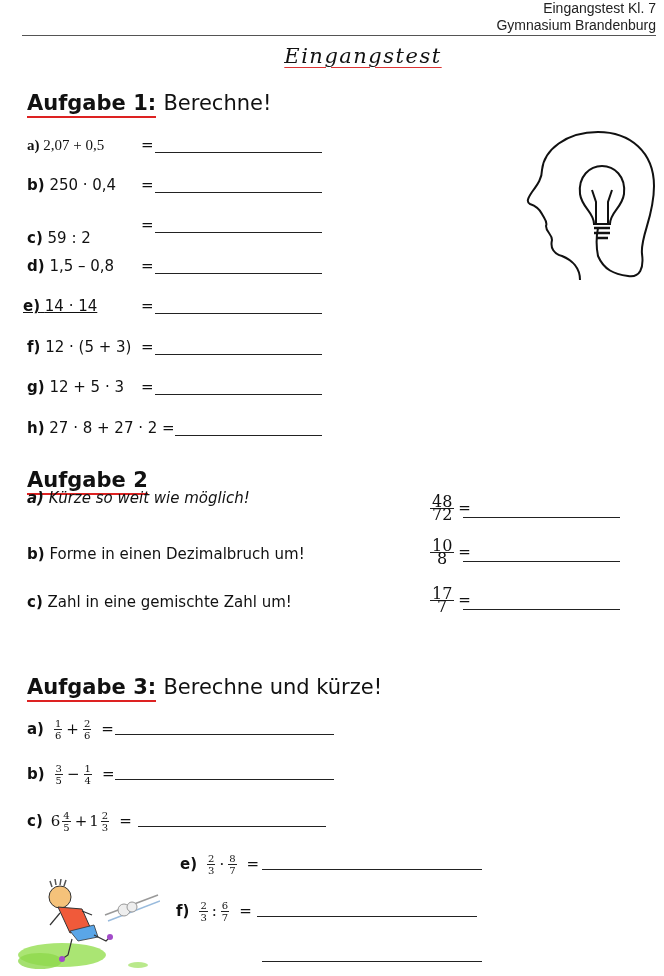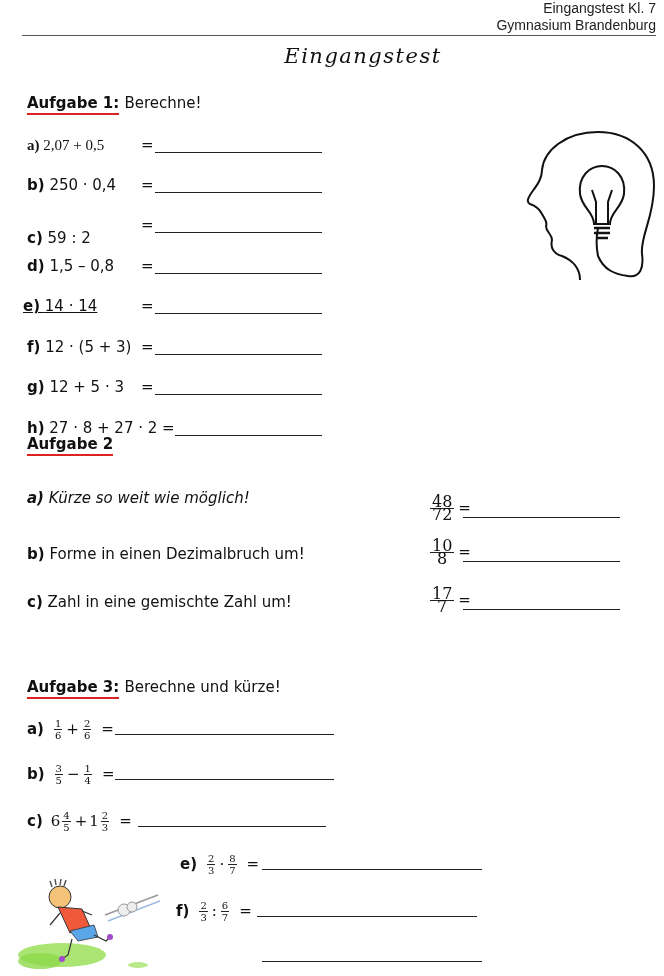--- a/index.html
+++ b/index.html
@@ -12,25 +12,25 @@
     right: 8px; text-align: right; font-family: "Liberation Sans", sans-serif;
     font-size: 14px; color: #222; line-height: 17px;
   }
   .hdr-rule { left: 22px; top: 35px; width: 634px; height: 1px; background: #555; }
   .title {
     left: 0; width: 686px; top: 44px; text-align: center;
     font-family: "DejaVu Serif", serif; font-style: italic; font-size: 21px;
     letter-spacing: 1.5px; color: #111;
   }
   .title span {
-    text-decoration-color: #d33;
+    text-decoration: underline; text-decoration-color: #d33;
     text-decoration-thickness: 1px; text-underline-offset: 4px; margin-left: 40px;
   }
   .sec {
-    font-size: 15px; font-weight: bold; line-height: 20px;
+    font-size: 21px; font-weight: bold; line-height: 20px;
   }
   .sec .u {
     border-bottom: 2px solid #d22; padding-bottom: 1px;
   }
   .sec .rest { font-weight: normal; }
   .row { font-size: 15px; line-height: 20px; white-space: nowrap; }
   .lbl { font-weight: bold; }
   .blank { position: absolute; height: 0; border-top: 1.5px solid #222; }
   .frac {
     display: inline-flex; flex-direction: column; align-items: center;
@@ -86,21 +86,21 @@
 
 <svg class="abs" style="left:522px; top:128px;" width="140" height="155" viewBox="0 0 140 155">
   <path d="M58,152 C58,140 50,132 40,128 C32,126 28,120 30,112 C30,106 24,104 24,98 C26,94 22,90 20,86 C18,82 14,78 8,76 C4,74 6,70 10,64 C16,56 20,50 20,42 C22,22 44,4 76,4 C108,4 132,24 132,58 C132,90 118,108 120,126 C122,140 118,150 106,148 C92,146 82,142 76,128 C74,118 74,110 76,100" fill="none" stroke="#111" stroke-width="2"></path>
   <path d="M72,96 C72,84 60,80 58,66 C56,48 68,38 80,38 C92,38 104,48 102,66 C100,80 88,84 88,96 Z" fill="none" stroke="#111" stroke-width="2"></path>
   <path d="M74,96 L74,74 L70,62 M86,96 L86,74 L90,62" fill="none" stroke="#111" stroke-width="2"></path>
   <line x1="72" y1="100" x2="88" y2="100" stroke="#111" stroke-width="2.5"></line>
   <line x1="72" y1="105" x2="88" y2="105" stroke="#111" stroke-width="2.5"></line>
   <line x1="74" y1="110" x2="86" y2="110" stroke="#111" stroke-width="2.5"></line>
 </svg>
 
-<div class="abs sec" style="left:27px; top:434px;">
+<div class="abs sec" style="left:27px; top:470px;">
   <span class="u">Aufgabe 2</span>
 </div>
 <div id="a2rows">
     <div class="abs row" style="left: 27px; top: 488px; font-style: italic;"><span class="lbl">a)</span> <span>Kürze so weit wie möglich!</span></div>
     <div class="abs row" style="left: 428px; top: 496px;"><span class="frac big">
         <span class="num">48</span>
         <span class="den">72</span>
       </span><span style="margin-left: 2px;">=</span></div>
     <div class="blank" style="left: 463px; top: 517px; width: 157px;"></div>
     <div class="abs row" style="left: 27px; top: 544px;"><span class="lbl">b)</span> <span>Forme in einen Dezimalbruch um!</span></div>

